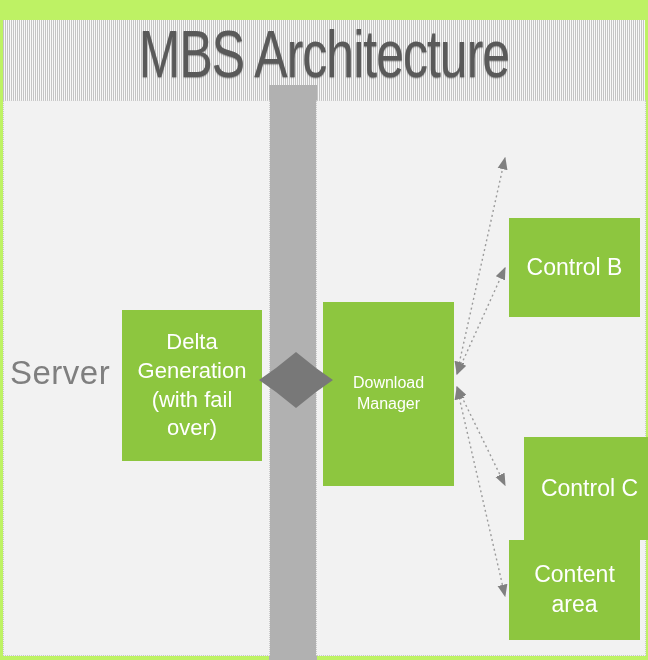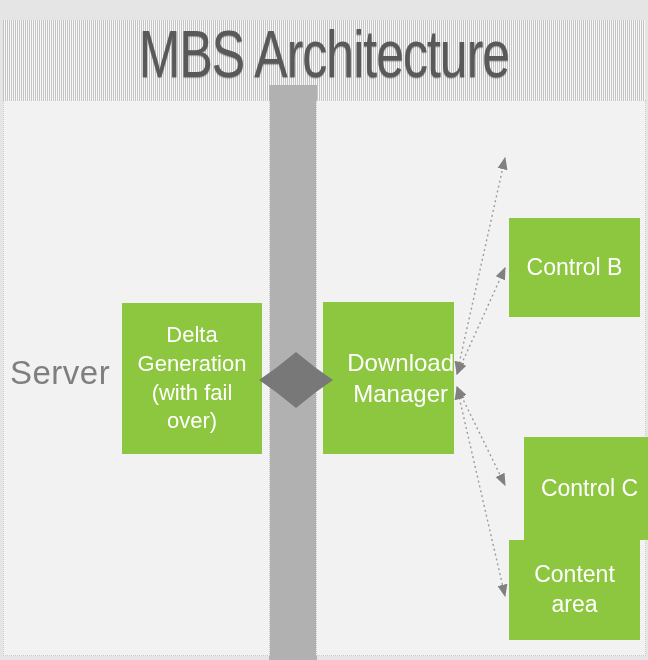--- a/index.html
+++ b/index.html
@@ -1,18 +1,18 @@
 <!DOCTYPE html>
 <html><head>
 <meta charset="utf-8">
 <style>
   html,body{margin:0;padding:0;background:#ffffff;}
   #stage{
     position:relative;width:648px;height:660px;overflow:hidden;
-    font-family:"Liberation Sans",sans-serif;background:#e5e5e5;
+    font-family:"Liberation Sans",sans-serif;background:#bef264;
   }
   
   .stripe-band{
     position:absolute;left:3px;top:20px;width:642px;height:80px;
     background:repeating-linear-gradient(to right,
       #c4c4c4 0px,#c4c4c4 1px,#f8f8f8 1px,#f8f8f8 2px);
   }
   .page-title{
     position:absolute;left:0;top:16px;width:648px;
     text-align:center;color:#595959;font-size:50px;font-weight:400;
@@ -36,22 +36,22 @@
     position:absolute;color:#7f7f7f;font-size:33px;font-weight:300;
     line-height:1.1;letter-spacing:0.5px;
   }
   .server-label{left:10px;top:355px;}
   .client-label{left:489px;top:355px;}
   .gbox{
     position:absolute;background:#8dc63f;color:#ffffff;
     display:flex;align-items:center;justify-content:center;
     text-align:center;white-space:pre-line;line-height:1.3;
   }
-  .gbox-delta{left:122px;top:303px;width:140px;height:151px;font-size:22px;}
-  .gbox-dm{left:323px;top:302px;width:131px;height:152px;font-size:24px;justify-content:flex-end;}
+  .gbox-delta{left:122px;top:310px;width:140px;height:151px;font-size:22px;}
+  .gbox-dm{left:323px;top:302px;width:131px;height:184px;font-size:16px;}
   .gbox-a{left:509px;top:108px;width:131px;height:99px;font-size:23px;}
   .gbox-b{left:509px;top:218px;width:131px;height:99px;font-size:23px;text-align:right;}
   .gbox-c{left:509px;top:437px;width:131px;height:103px;font-size:23px;margin-left:15px;}
   .gbox-content{left:509px;top:540px;width:131px;height:100px;font-size:23px;}
   .overlay-svg{
     position:absolute;left:0;top:0;width:648px;height:660px;
     pointer-events:none;
   }
 </style>
 </head>

